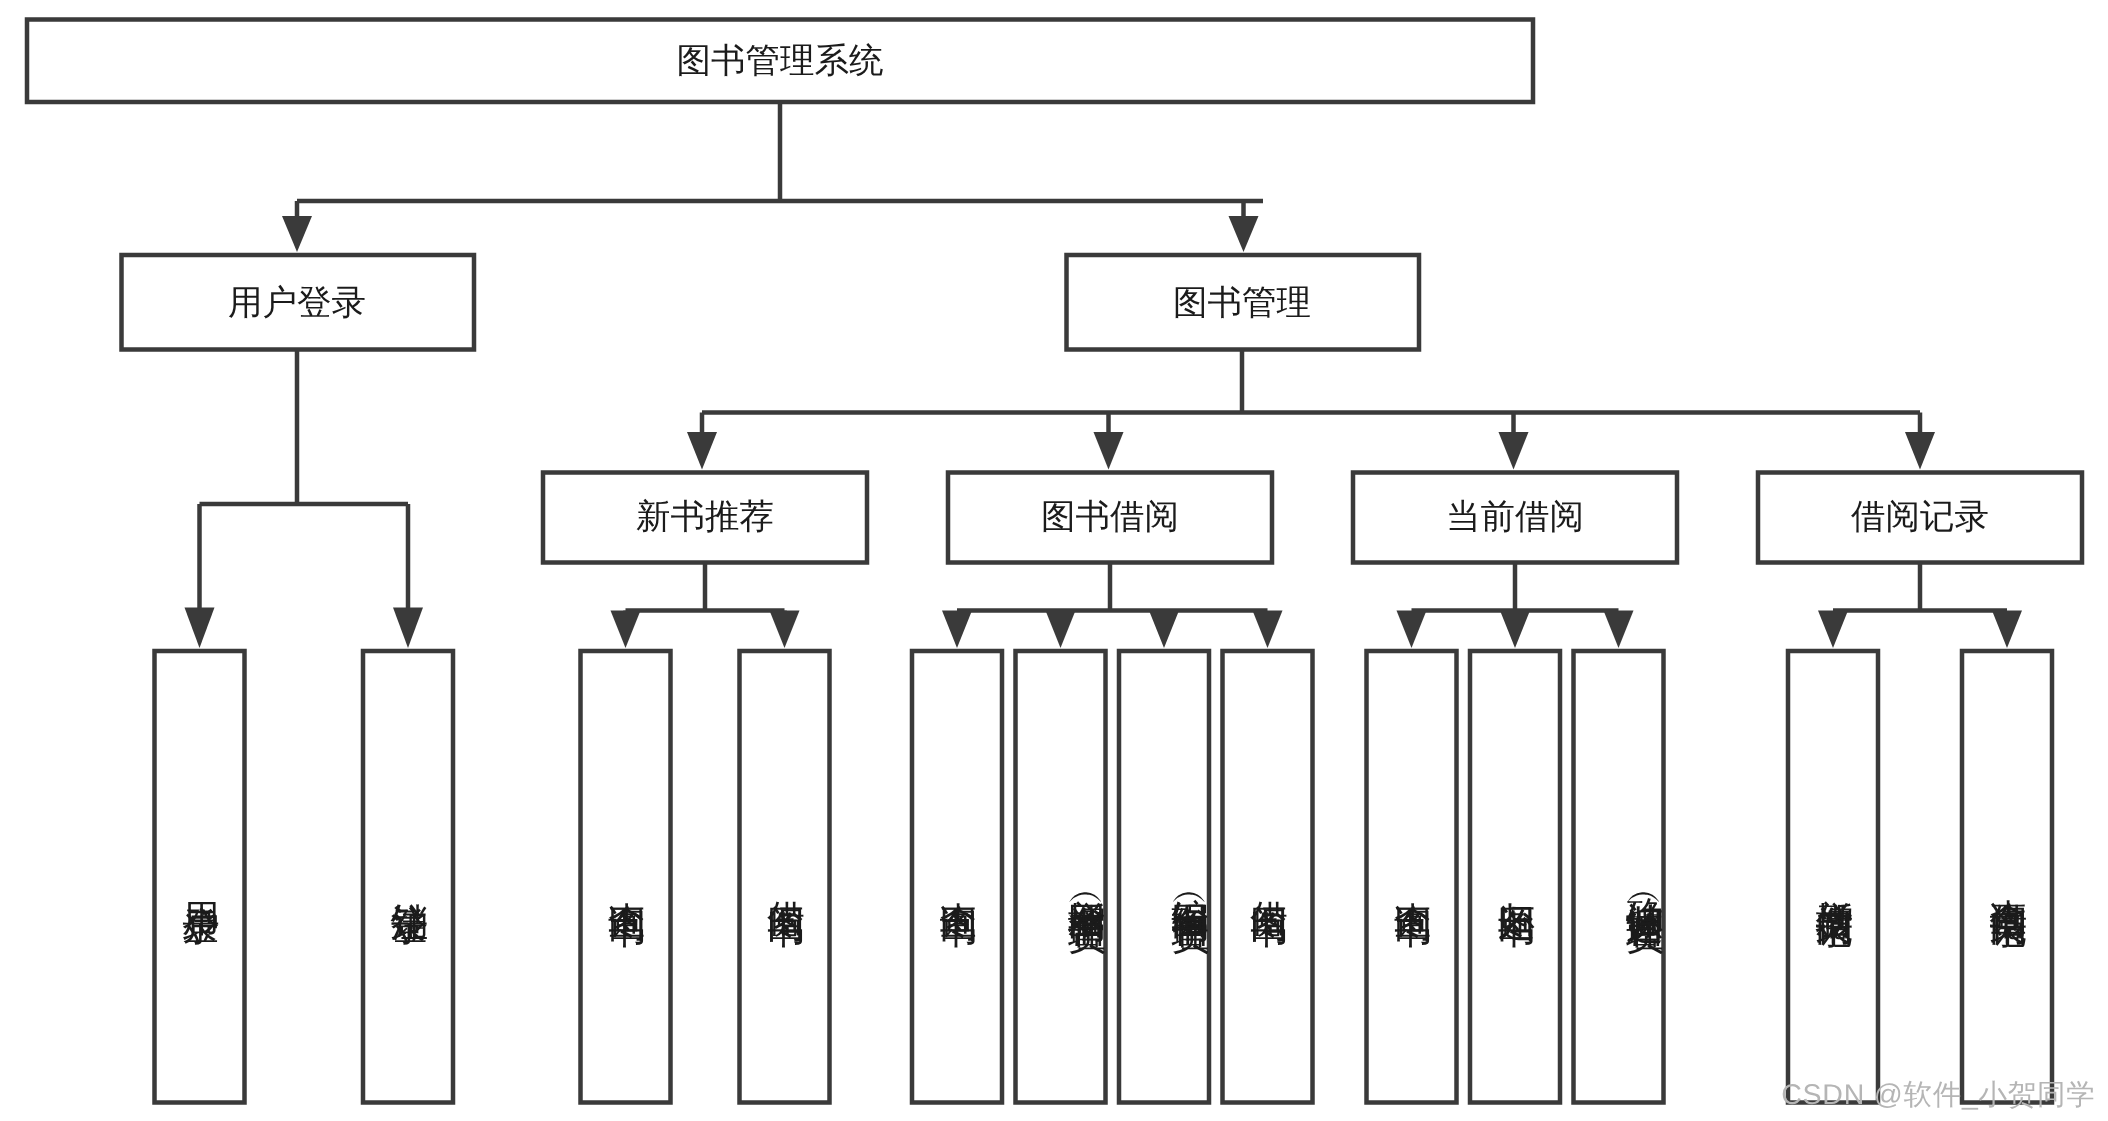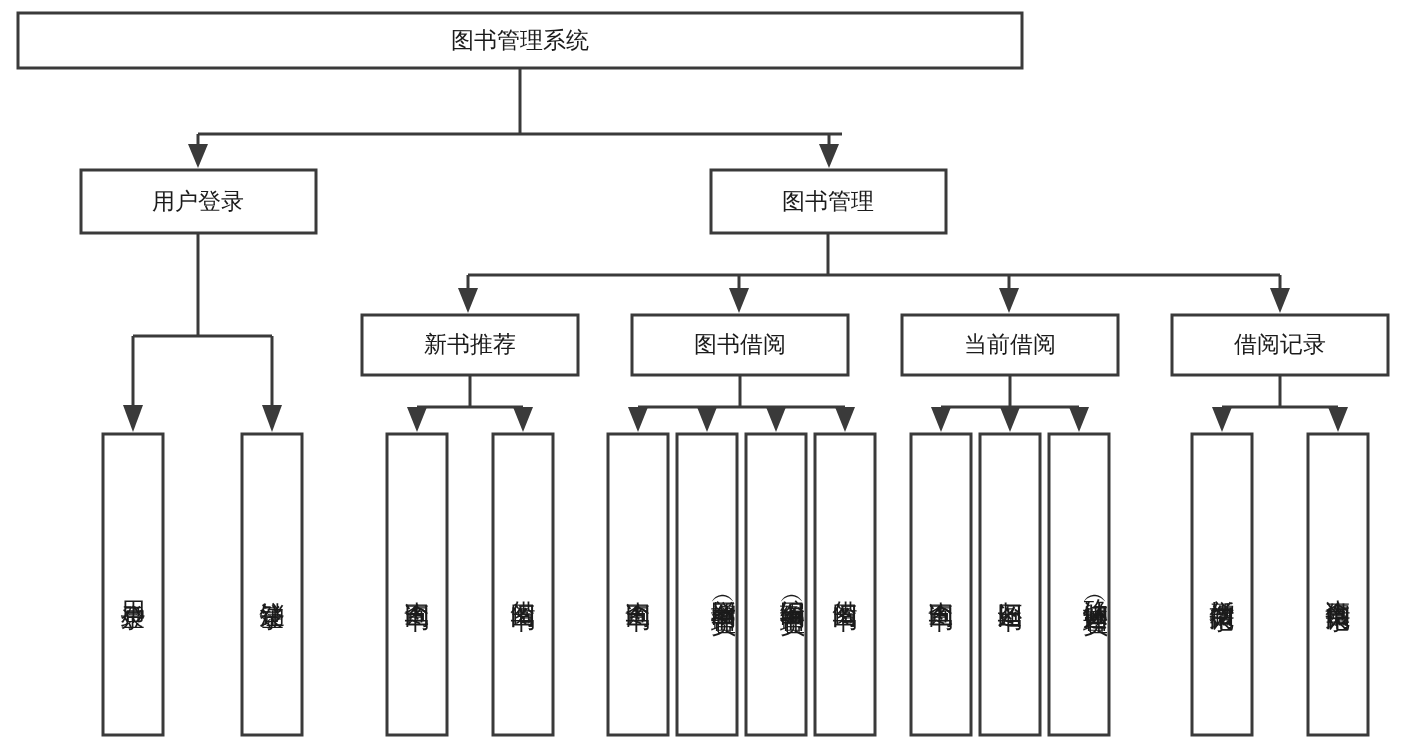--- a/index.html
+++ b/index.html
@@ -210,14 +210,15 @@
   <div class="node-label-v" style="left:746px; top:440px; width:60px; height:295px; display:flex; align-items:flex-start; justify-content:center;">编辑图书（管理员）</div>
   <div class="node-label-v" style="left:815px; top:434px; width:60px; height:301px; display:flex; align-items:center; justify-content:center;">借阅图书</div>
 
   <div class="node-label-v" style="left:911px; top:434px; width:60px; height:301px; display:flex; align-items:center; justify-content:center;">查询图书</div>
   <div class="node-label-v" style="left:980px; top:434px; width:60px; height:301px; display:flex; align-items:center; justify-content:center;">归还图书</div>
   <div class="node-label-v" style="left:1049px; top:440px; width:60px; height:295px; display:flex; align-items:flex-start; justify-content:center;">确认归还（管理员）</div>
 
   <div class="node-label-v" style="left:1192px; top:434px; width:60px; height:301px; display:flex; align-items:center; justify-content:center;">新增借阅记录</div>
   <div class="node-label-v" style="left:1308px; top:434px; width:60px; height:301px; display:flex; align-items:center; justify-content:center;">查询借阅记录</div>
 
+  <div class="watermark">CSDN @软件_小贺同学</div>
 
 </div>
 
 </body></html>

